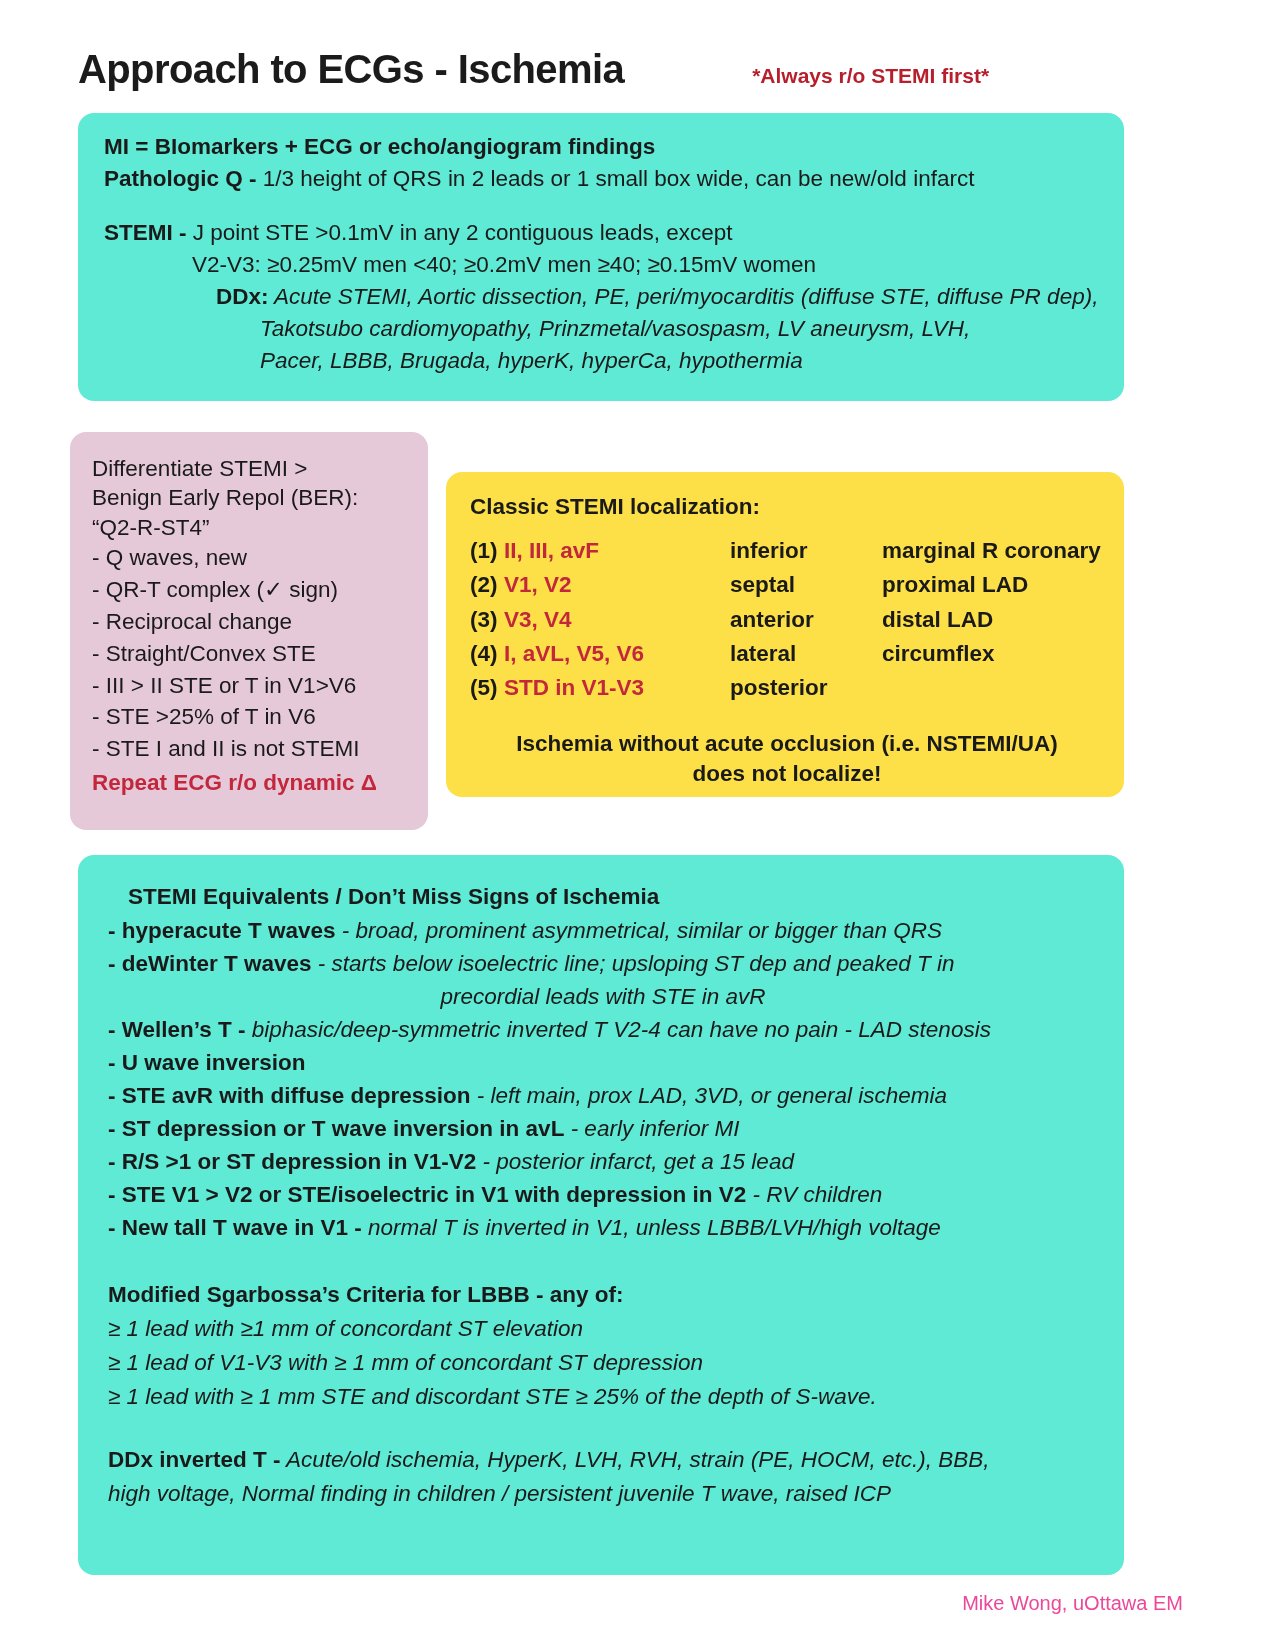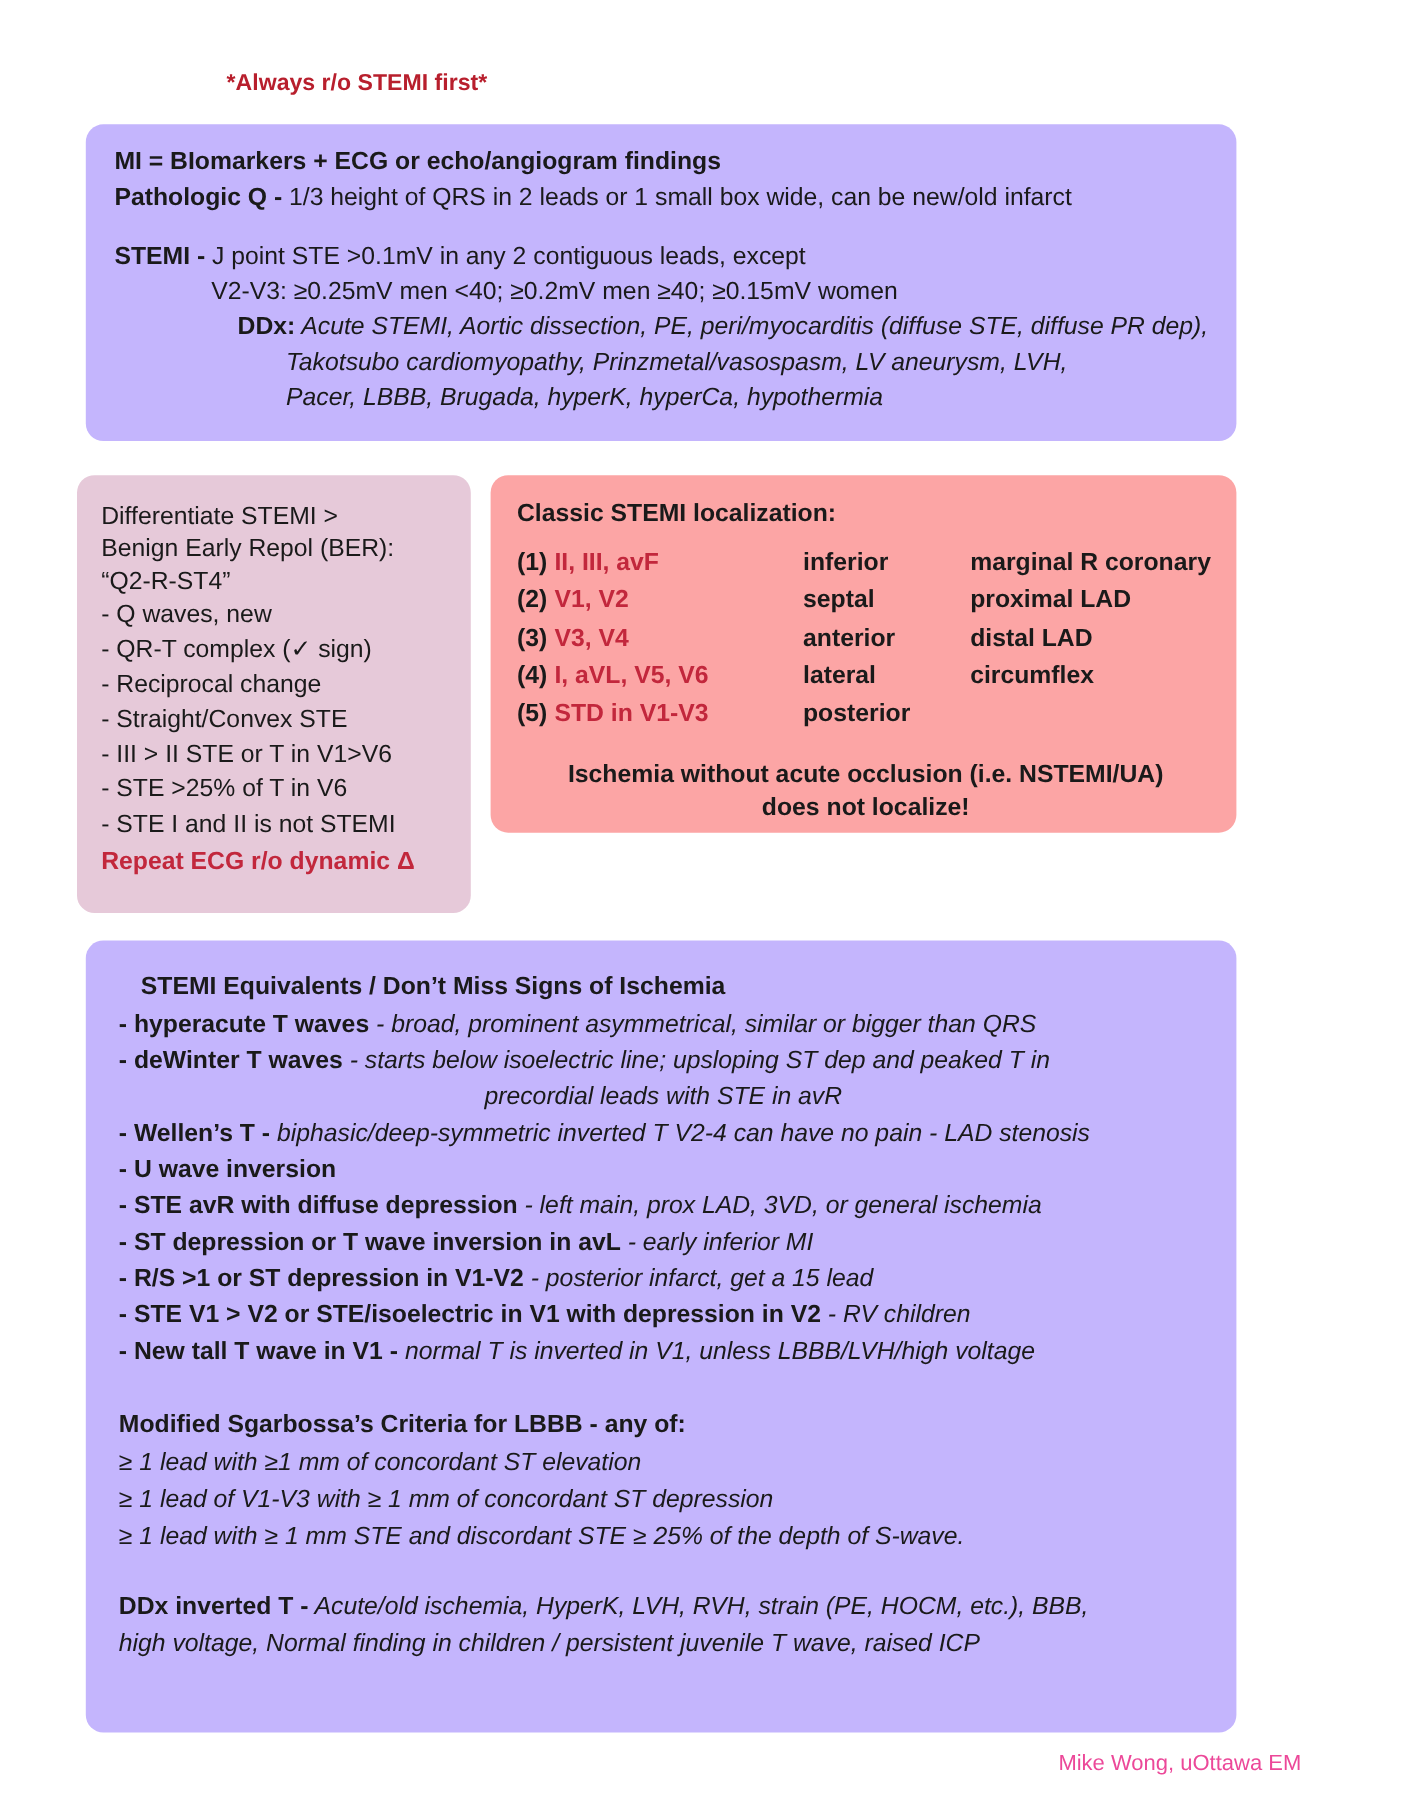--- a/index.html
+++ b/index.html
@@ -38,23 +38,23 @@
     margin-left: 128px;
     white-space: nowrap;
     margin-top: 20px;
   }
 
   
   .card {
     position: absolute;
     border-radius: 16px;
   }
-  .teal { background: #c4b5fd; }
+  .teal { background: #5eead4; }
   .pink { background: #e6c9d9; }
-  .green { background: #fca5a5; }
+  .green { background: #fde047; margin-top: 40px; }
 
   
   #box-definitions {
     left: 78px; top: 113px;
     width: 1046px; height: 288px;
     padding: 18px 24px 16px 26px;
   }
   .defs-line { font-size: 22.5px; line-height: 1.42; }
   .b { font-weight: bold; }
   .i { font-style: italic; }
@@ -128,20 +128,21 @@
     color: #ec4899;
     white-space: nowrap;
   }
 </style>
 </head>
 <body>
 
 <div class="page">
 
   <div class="header">
+    <div class="title">Approach to ECGs - Ischemia</div>
     <div class="subtitle">*Always r/o STEMI first*</div>
   </div>
 
   <div class="card teal" id="box-definitions">
     <div class="defs-line b">MI = BIomarkers + ECG or echo/angiogram findings</div>
     <div class="defs-line"><span class="b">Pathologic Q -</span><span> 1/3 height of QRS in 2 leads or 1 small box wide, can be new/old infarct</span></div>
     <div class="spacer-sm"></div>
     <div class="defs-line"><span class="b">STEMI -</span><span> J point STE &gt;0.1mV in any 2 contiguous leads, except</span></div>
     <div class="defs-line indent1">V2-V3: ≥0.25mV men &lt;40; ≥0.2mV men ≥40; ≥0.15mV women</div>
     <div class="defs-line indent2"><span class="b">DDx:</span><span class="i"> Acute STEMI, Aortic dissection, PE, peri/myocarditis (diffuse STE, diffuse PR dep),</span></div>

